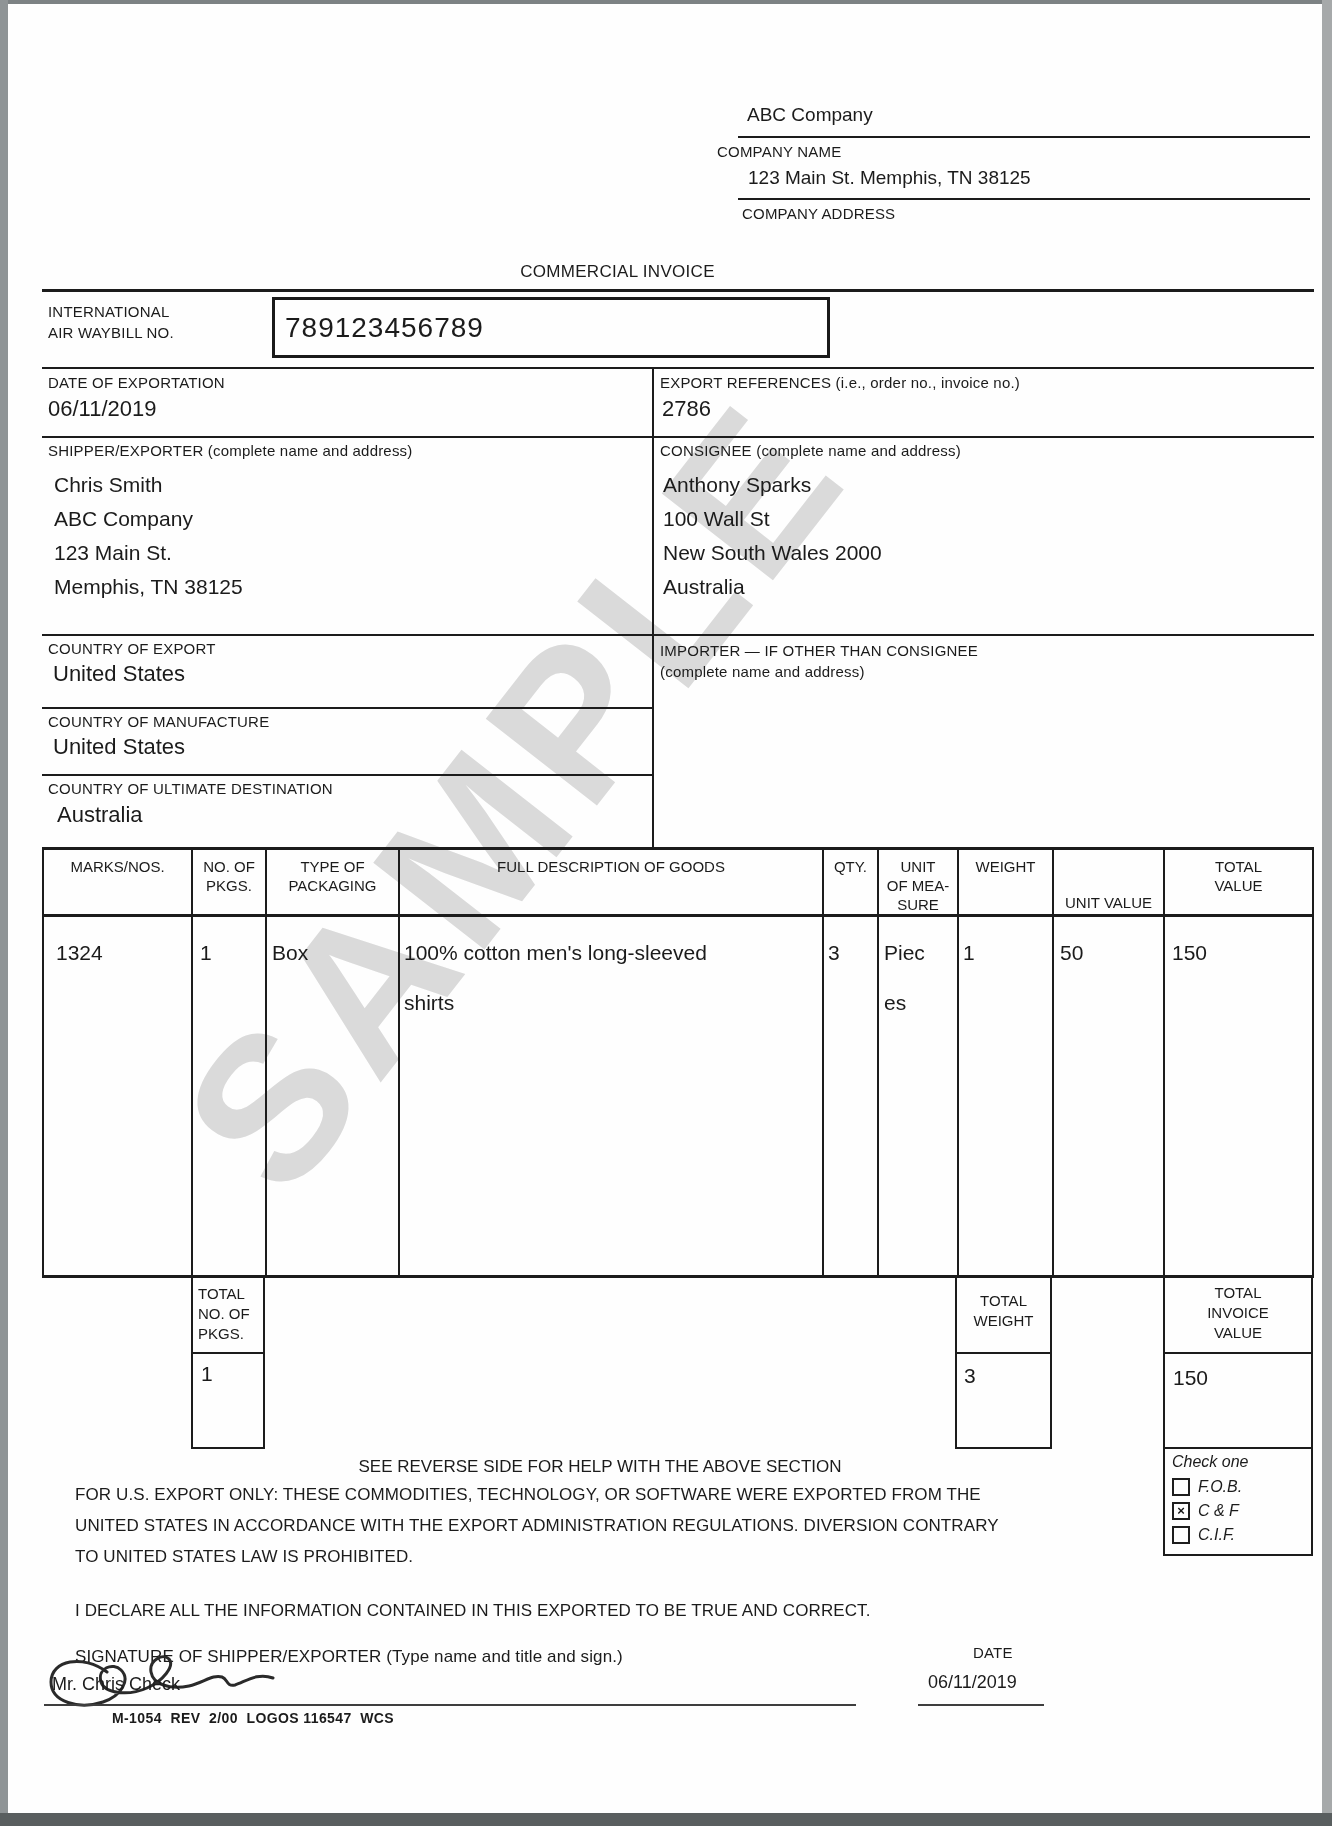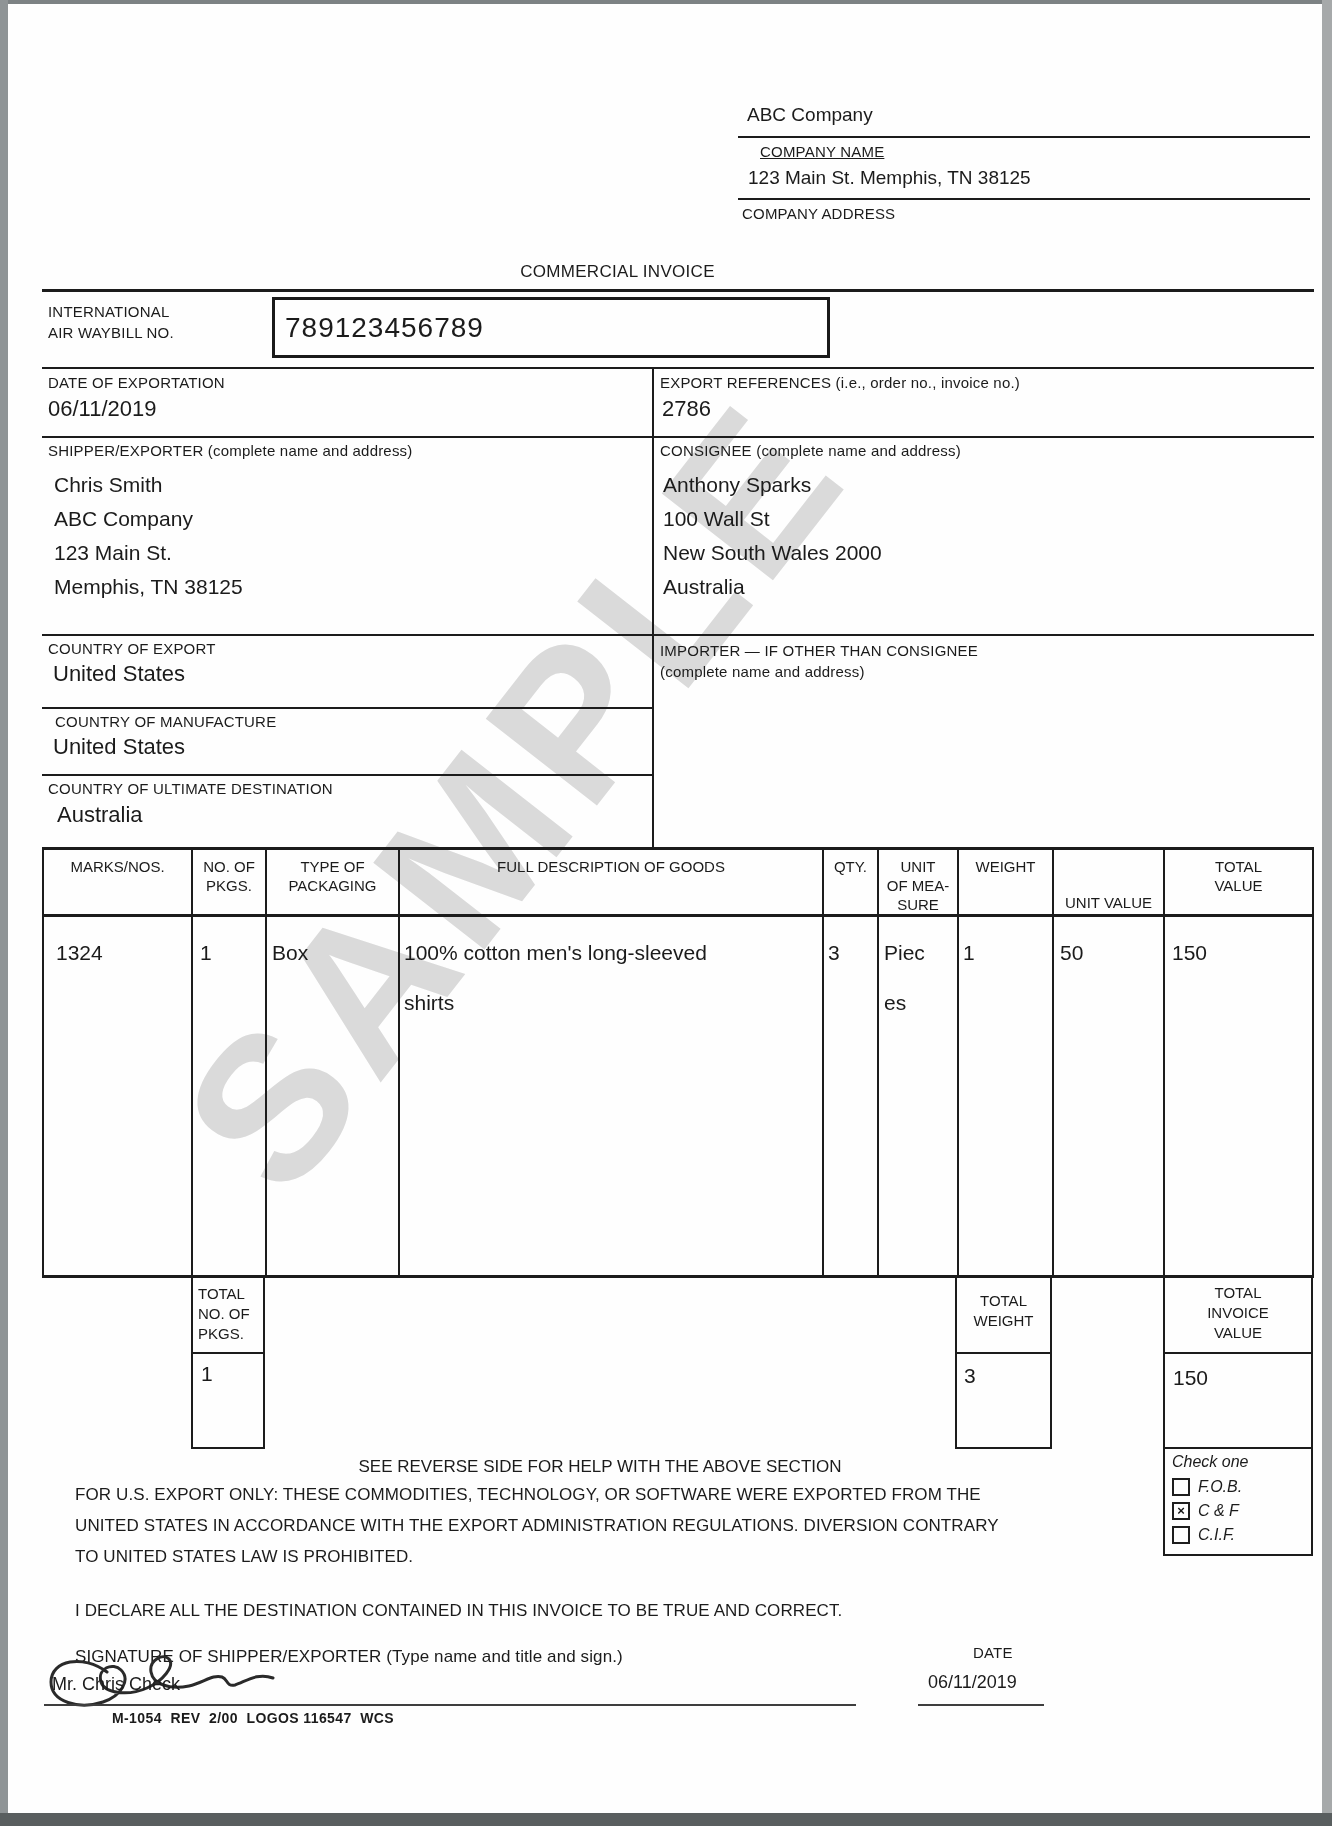--- a/index.html
+++ b/index.html
@@ -49,21 +49,21 @@
 
   <div class="watermark">SAMPLE</div>
 
   <div class="edge" style="left:0;top:0;width:1332px;height:4px;background:#7d8284;"></div>
   <div class="edge" style="left:0;top:0;width:8px;height:1826px;background:#8f9496;"></div>
   <div class="edge" style="left:1322px;top:0;width:10px;height:1826px;background:#a6a9aa;"></div>
   <div class="edge" style="left:0;top:1813px;width:1332px;height:13px;background:#595e5f;"></div>
 
   <div class="abs lh-val" style="left:747px;top:104px;">ABC Company</div>
   <div class="hl" style="left:738px;top:136px;width:572px;height:2px;"></div>
-  <div class="abs lab" style="left:760px;top:143px;text-decoration:underline;">COMPANY NAME</div>
+  <div class="abs lab" style="left:717px;top:143px;">COMPANY NAME</div>
   <div class="abs lh-val" style="left:748px;top:167px;">123 Main St. Memphis, TN 38125</div>
   <div class="hl" style="left:738px;top:198px;width:572px;height:2px;"></div>
   <div class="abs lab" style="left:742px;top:205px;">COMPANY ADDRESS</div>
 
   <div class="abs title" style="left:495px;top:262px;width:245px;">COMMERCIAL INVOICE</div>
 
   <div class="hl thick" style="left:42px;top:289px;width:1272px;"></div>
 
   <div class="abs lab pre" style="left:48px;top:301px;line-height:21px;">INTERNATIONAL
 AIR WAYBILL NO.</div>
@@ -94,21 +94,21 @@
 
   <div class="hl" style="left:42px;top:634px;width:1272px;"></div>
 
   <div class="abs lab" style="left:48px;top:640px;">COUNTRY OF EXPORT</div>
   <div class="abs big" style="left:53px;top:661px;">United States</div>
   <div class="abs lab pre" style="left:660px;top:640px;line-height:21px;">IMPORTER — IF OTHER THAN CONSIGNEE
 (complete name and address)</div>
 
   <div class="hl" style="left:42px;top:707px;width:612px;"></div>
 
-  <div class="abs lab" style="left:48px;top:713px;margin-left:7px;">COUNTRY OF MANUFACTURE</div>
+  <div class="abs lab" style="left:48px;top:713px;">COUNTRY OF MANUFACTURE</div>
   <div class="abs big" style="left:53px;top:734px;">United States</div>
 
   <div class="hl" style="left:42px;top:774px;width:612px;"></div>
 
   <div class="abs lab" style="left:48px;top:780px;">COUNTRY OF ULTIMATE DESTINATION</div>
   <div class="abs big" style="left:57px;top:802px;">Australia</div>
 
   <div class="hl thick" style="left:42px;top:847px;width:1272px;"></div>
   <div class="hl thick" style="left:42px;top:914px;width:1272px;"></div>
   <div class="hl thick" style="left:42px;top:1275px;width:1272px;"></div>
@@ -190,21 +190,21 @@
   <div class="checkrow" style="left:1172px;top:1526px;">
     <span class="checkbox"></span>
     <span class="checklabel">C.I.F.</span>
   </div>
 
   <div class="abs" style="left:320px;top:1437px;width:560px;text-align:center;font-size:17px;margin-top:20px;">SEE REVERSE SIDE FOR HELP WITH THE ABOVE SECTION</div>
 
   <div class="abs stmt" style="left:75px;top:1479px;width:1010px;">FOR U.S. EXPORT ONLY: THESE COMMODITIES, TECHNOLOGY, OR SOFTWARE WERE EXPORTED FROM THE
 UNITED STATES IN ACCORDANCE WITH THE EXPORT ADMINISTRATION REGULATIONS. DIVERSION CONTRARY
 TO UNITED STATES LAW IS PROHIBITED.</div>
-  <div class="abs stmt" style="left:75px;top:1595px;">I DECLARE ALL THE DESTINATION CONTAINED IN THIS INVOICE TO BE TRUE AND CORRECT.</div>
+  <div class="abs stmt" style="left:75px;top:1595px;">I DECLARE ALL THE INFORMATION CONTAINED IN THIS EXPORTED TO BE TRUE AND CORRECT.</div>
 
   <div class="abs stmt" style="left:75px;top:1641px;">SIGNATURE OF SHIPPER/EXPORTER (Type name and title and sign.)</div>
   <div class="abs lab" style="left:973px;top:1644px;">DATE</div>
 
   <svg class="abs" style="left:45px;top:1650px;" width="300" height="62" viewBox="0 0 300 62">
     <path d="M62 22 C38 4, 6 10, 6 32 C6 52, 34 60, 58 52 C76 46, 86 30, 76 20 C68 12, 52 18, 56 32 C60 44, 84 46, 102 38 C118 31, 130 16, 124 9 C118 3, 104 10, 106 22 C108 34, 124 40, 144 36 C158 33, 168 24, 177 27 C183 29, 181 37, 190 35 C200 32, 212 22, 228 28" stroke="#2a2a2a" fill="none" stroke-width="3" stroke-linecap="round"></path>
   </svg>
 
   <div class="abs" style="left:52px;top:1674px;font-size:18px;">Mr. Chris Check</div>
   <div class="abs" style="left:928px;top:1672px;font-size:18px;">06/11/2019</div>

